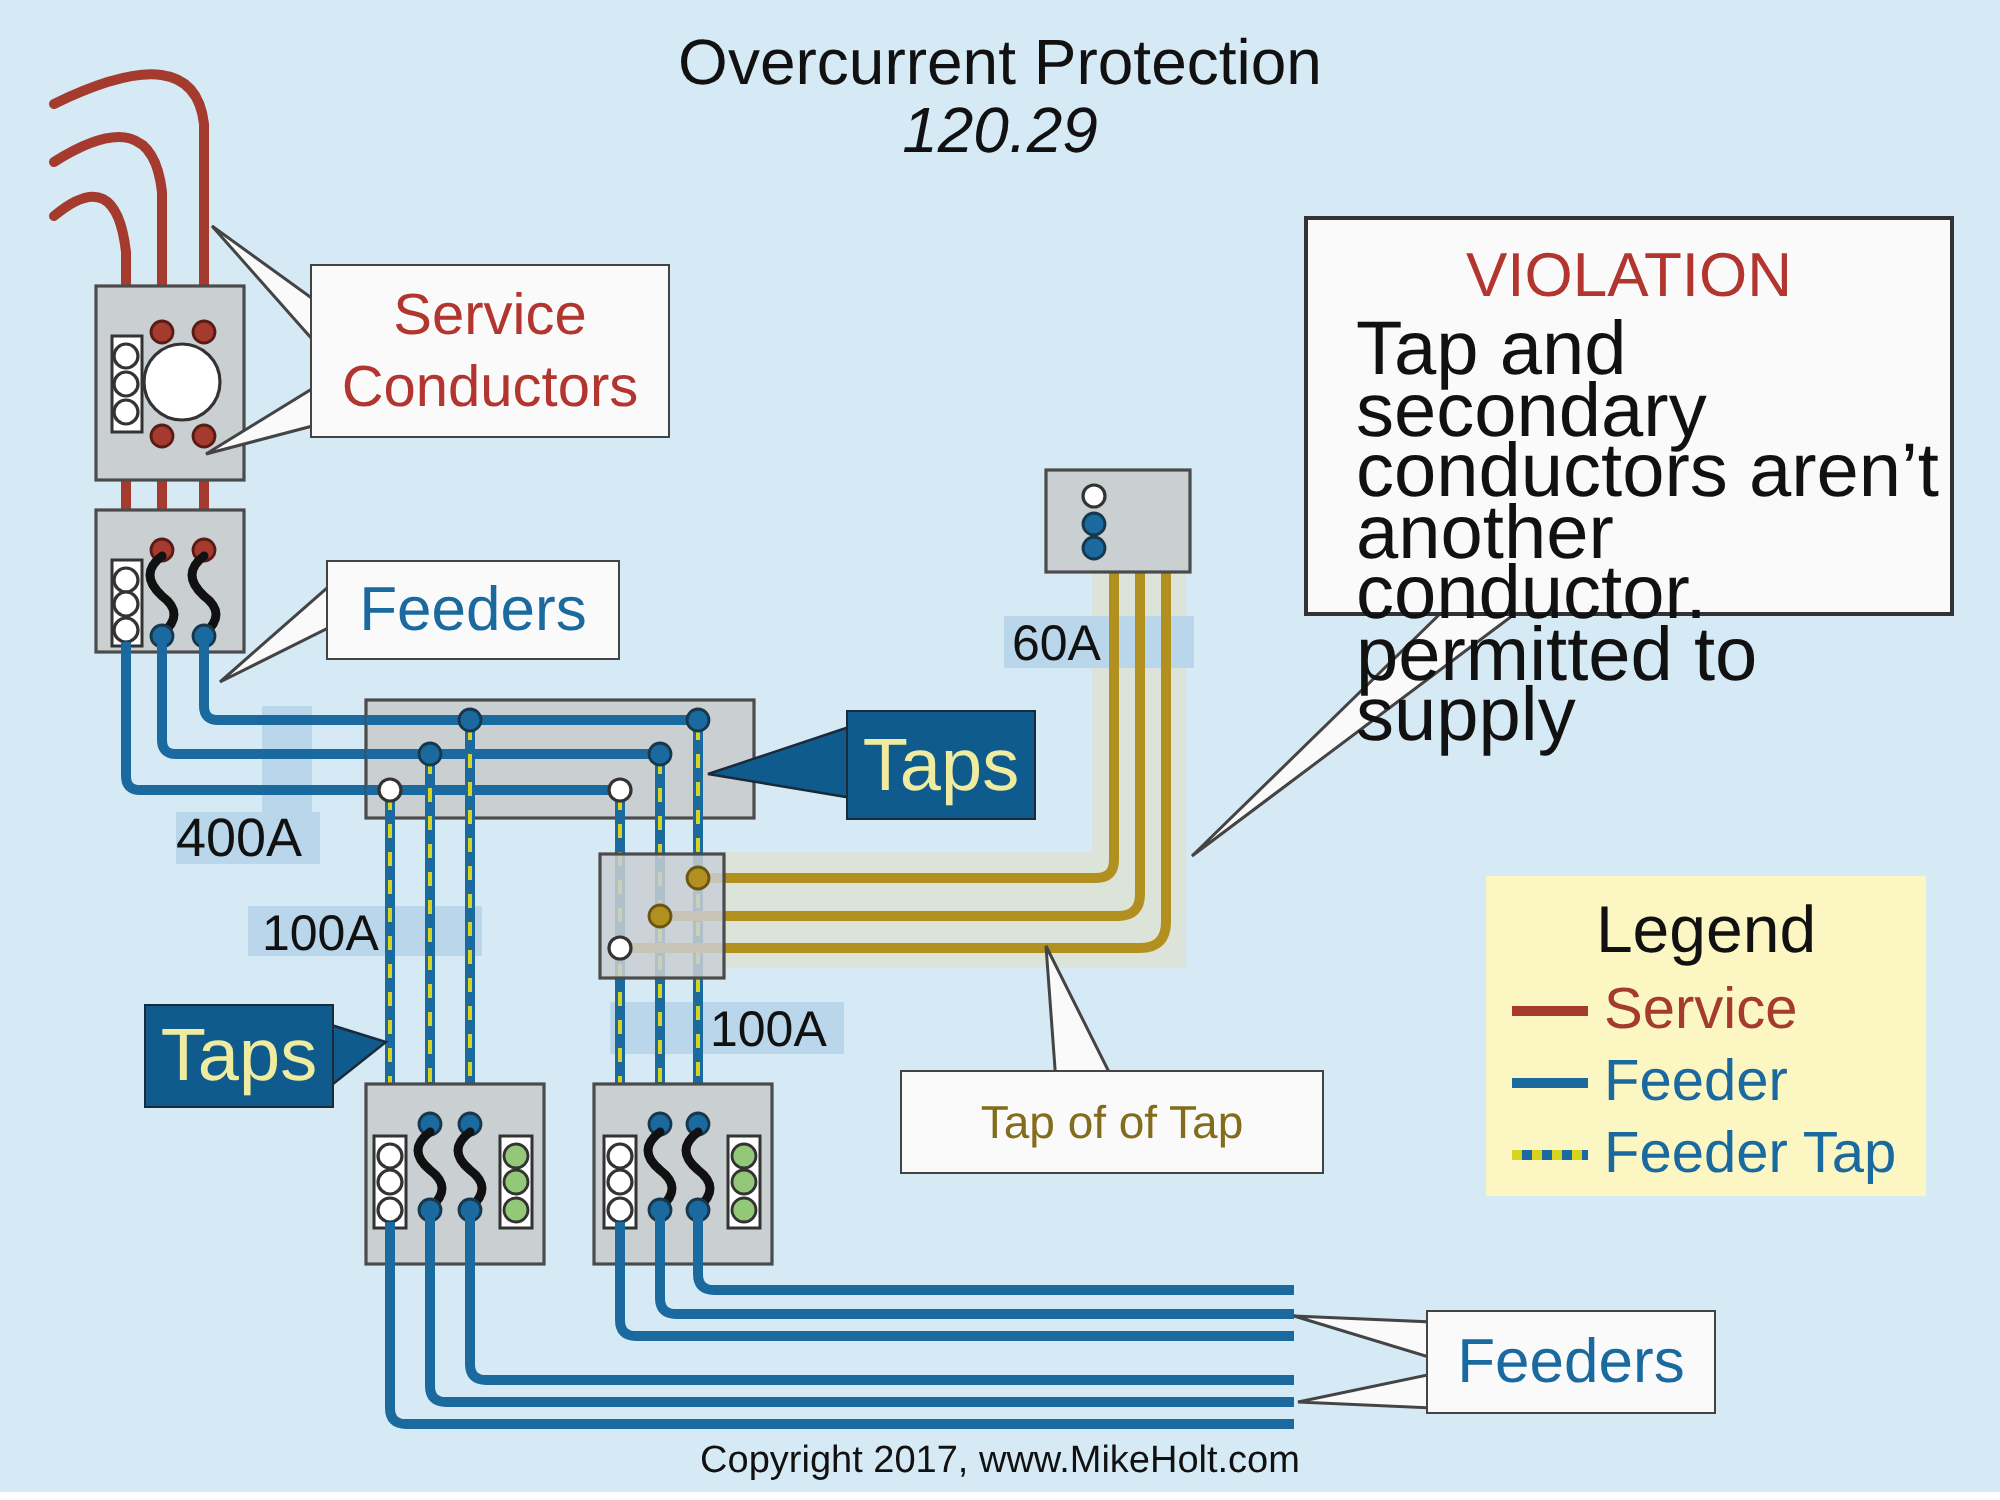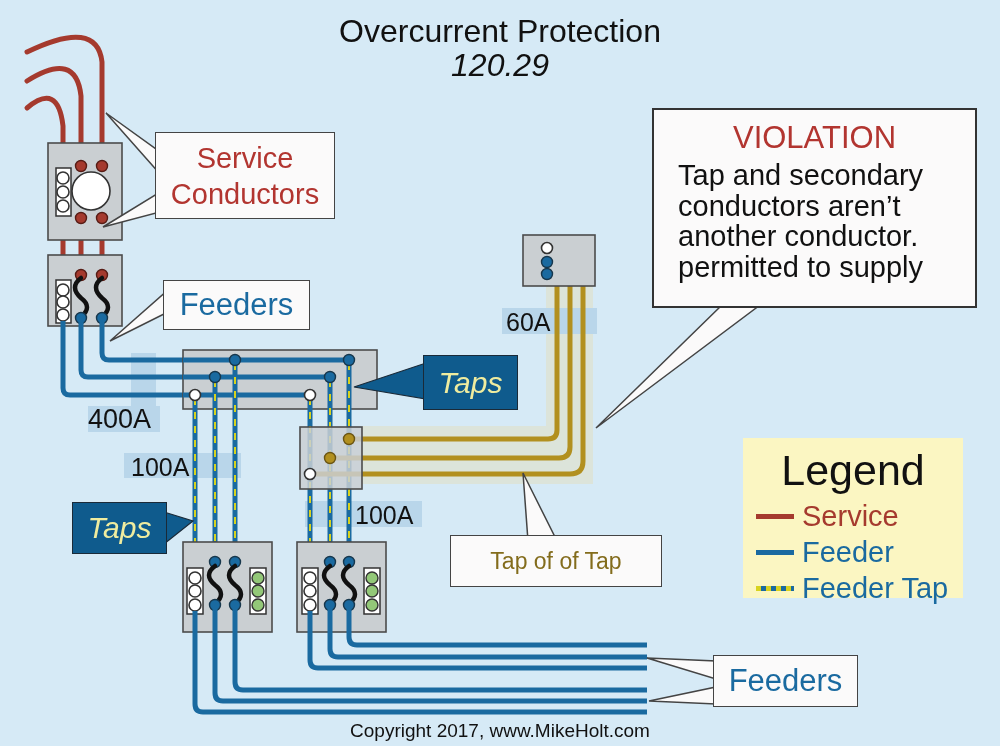--- a/index.html
+++ b/index.html
@@ -29,28 +29,28 @@
   .abs{position:absolute;box-sizing:border-box;}
   .title{left:0;top:14px;width:1000px;text-align:center;color:#111;
          font-size:32px;line-height:34px;}
   .title .it{font-style:italic;}
   .co{background:var(--boxBg);border:1.7px solid #444;display:flex;align-items:center;
       justify-content:center;text-align:center;}
   .co.blue{color:var(--feeder);font-size:31px;}
   .co.red{color:var(--redText);font-size:29px;line-height:36px;}
   .co.gold{color:var(--goldText);font-size:23px;}
   .taps{background:var(--calloutBlue);border:1.5px solid #1a2a38;color:var(--calloutText);
-        display:flex;align-items:center;justify-content:center;font-size:30px;font-style:italic;}
+        display:flex;align-items:center;justify-content:center;font-size:37px;}
   .rating{color:#111;font-size:25px;line-height:26px;}
   .violation{left:652px;top:108px;width:325px;height:200px;background:var(--boxBg);
              border:2px solid #333;}
   .violation .vt{margin-top:10px;text-align:center;color:var(--redText);font-size:31px;}
-  .violation .vb{margin:4px 0 0 24px;color:#111;font-size:29px;line-height:30.5px;}
+  .violation .vb{margin:4px 0 0 24px;color:#111;font-size:38px;line-height:30.5px;}
   .legend{left:743px;top:438px;width:220px;height:160px;background:var(--legendBg);}
-  .legend .lt{margin-top:8px;text-align:center;color:#111;font-size:43px;}
+  .legend .lt{margin-top:8px;text-align:center;color:#111;font-size:33px;}
   .legend .row{display:flex;align-items:center;margin:7px 0 0 13px;font-size:29px;line-height:29px;}
   .legend .sw{width:38px;height:5px;margin-right:8px;flex:0 0 auto;}
   .legend .sw.service{background:var(--service);}
   .legend .sw.feeder{background:var(--feeder);}
   .legend .sw.feeder-tap{background-color:var(--feeder);
       background-image:repeating-linear-gradient(90deg,var(--dash) 0 5px,rgba(0,0,0,0) 5px 10px);}
   .legend .lab.service{color:var(--service);}
   .legend .lab.feeder,.legend .lab.feeder-tap{color:var(--feeder);}
   .copyright{left:0;top:720px;width:1000px;text-align:center;color:#111;font-size:19px;}
 </style>

